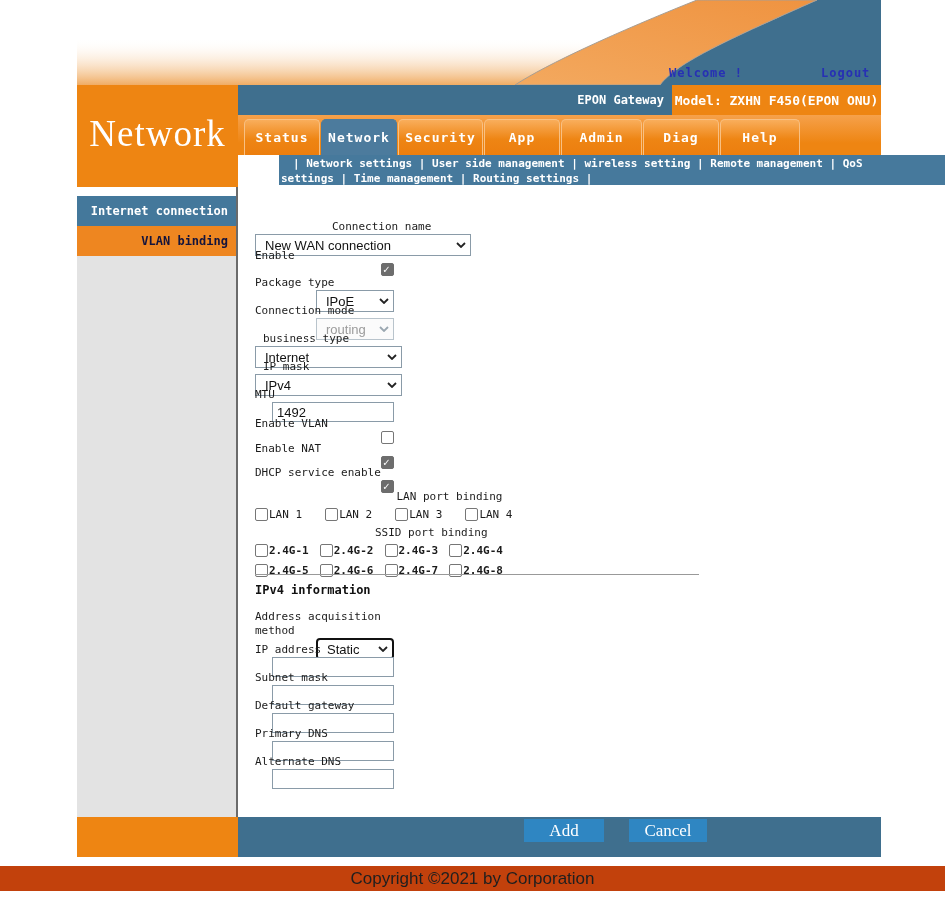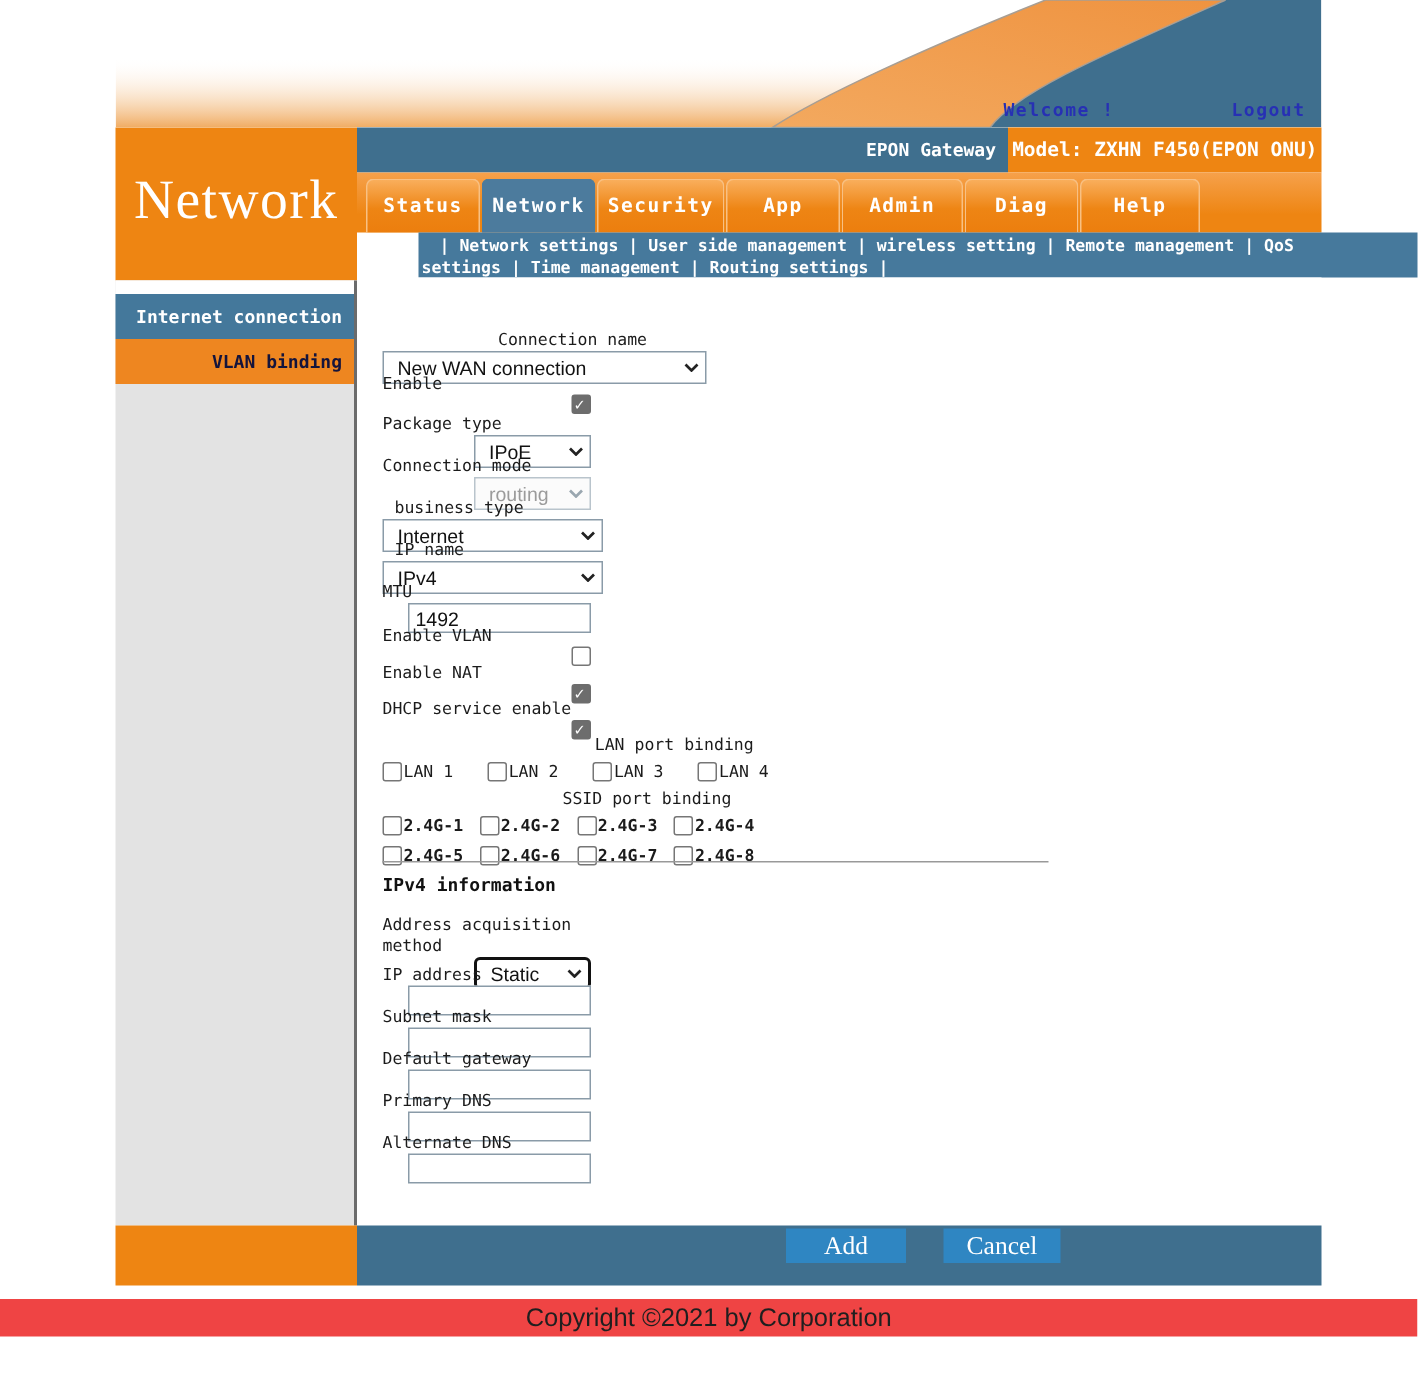--- a/index.html
+++ b/index.html
@@ -60,21 +60,21 @@
   .divider{position:absolute;left:17px;top:389px;width:444px;border-top:1px solid #999;}
   .sechead{position:absolute;left:17px;top:398px;font-size:12px;font-weight:bold;color:#111;}
 
   
   .botbar{position:absolute;left:161px;top:817px;width:643px;height:40px;background:#3f6f8e;}
   .btn{position:absolute;top:2px;height:23px;line-height:23px;background:#2f86c2;color:#fff;text-align:center;font-family:"Liberation Serif",serif;font-size:17px;cursor:pointer;}
   .btn-add{left:286px;width:80px;}
   .btn-cancel{left:391px;width:78px;}
 
   
-  .footer{position:absolute;left:0;top:866px;width:945px;height:25px;background:#ef4444;color:#1f1f1f;font-family:"Liberation Sans",sans-serif;font-size:17px;text-align:center;line-height:25px;}
+  .footer{position:absolute;left:0;top:866px;width:945px;height:25px;background:#c2410c;color:#1f1f1f;font-family:"Liberation Sans",sans-serif;font-size:17px;text-align:center;line-height:25px;}
 </style>
 </head>
 <body>
 
 <div class="frame">
 
   <div class="banner">
     <svg width="804" height="85" viewBox="0 0 804 85" preserveAspectRatio="none">
       <defs>
         <linearGradient id="fade" x1="0" y1="0" x2="0" y2="1">
@@ -162,21 +162,21 @@
       <span class="flabel">business type</span>
       <div class="sel w147">
         <span class="selv">Internet</span>
         <svg width="10" height="6">
             <path d="M1 1 L5 5 L9 1" stroke="#222" stroke-width="1.8" fill="none"></path>
           </svg>
       </div>
     </div>
 
     <div class="frow" style="top:172px">
-      <span class="flabel">IP name</span>
+      <span class="flabel">IP mask</span>
       <div class="sel w147">
         <span class="selv">IPv4</span>
         <svg width="10" height="6">
             <path d="M1 1 L5 5 L9 1" stroke="#222" stroke-width="1.8" fill="none"></path>
           </svg>
       </div>
     </div>
 
     <div class="frow" style="top:200px">
       <span class="flabel">MTU</span>

